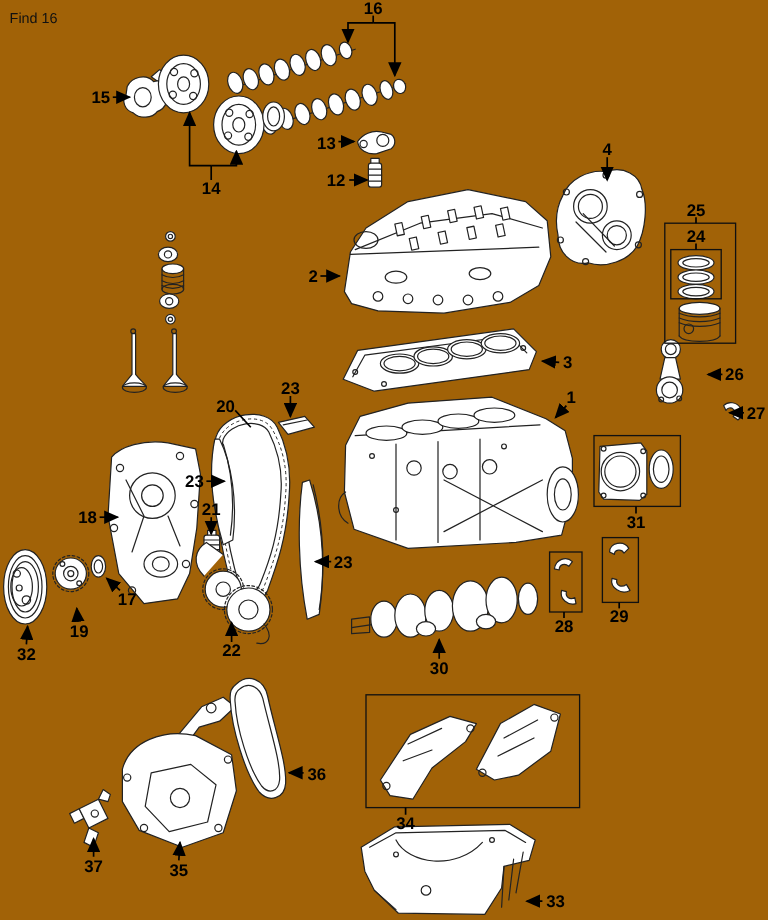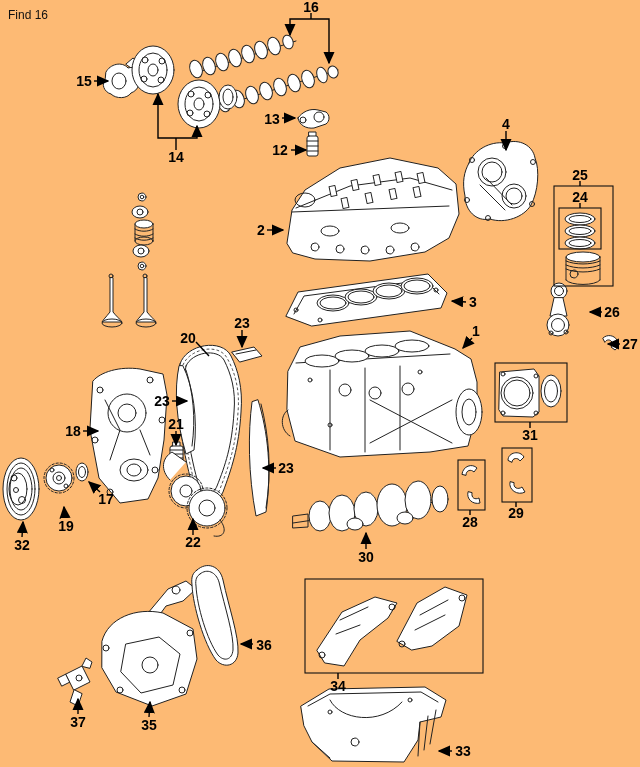--- a/index.html
+++ b/index.html
@@ -1,16 +1,16 @@
 <!DOCTYPE html>
 <html><head>
 <meta charset="utf-8">
 <style>
   html,body{margin:0;padding:0;background:#fff;}
-  #stage{position:relative;width:640px;height:767px;background:#fdba74;overflow:hidden;
+  #stage{position:relative;width:640px;height:767px;background:#a16207;overflow:hidden;
          font-family:"Liberation Sans",sans-serif;}
   #find-instruction{position:absolute;left:8px;top:8px;font-size:12px;color:#111;}
   svg{position:absolute;left:0;top:0;}
   
   #art *{fill:none;stroke:#222;stroke-width:1;stroke-linejoin:round;stroke-linecap:round;}
   #art .f{fill:#fff;}
   #art .teeth{stroke-dasharray:2.2,2;}
   #art .mid{stroke-dasharray:2,3;stroke-width:.8;}
   .lead{fill:none;stroke:#000;stroke-width:1.4;}
   .grpbox{fill:none;stroke:#111;stroke-width:1.1;}

